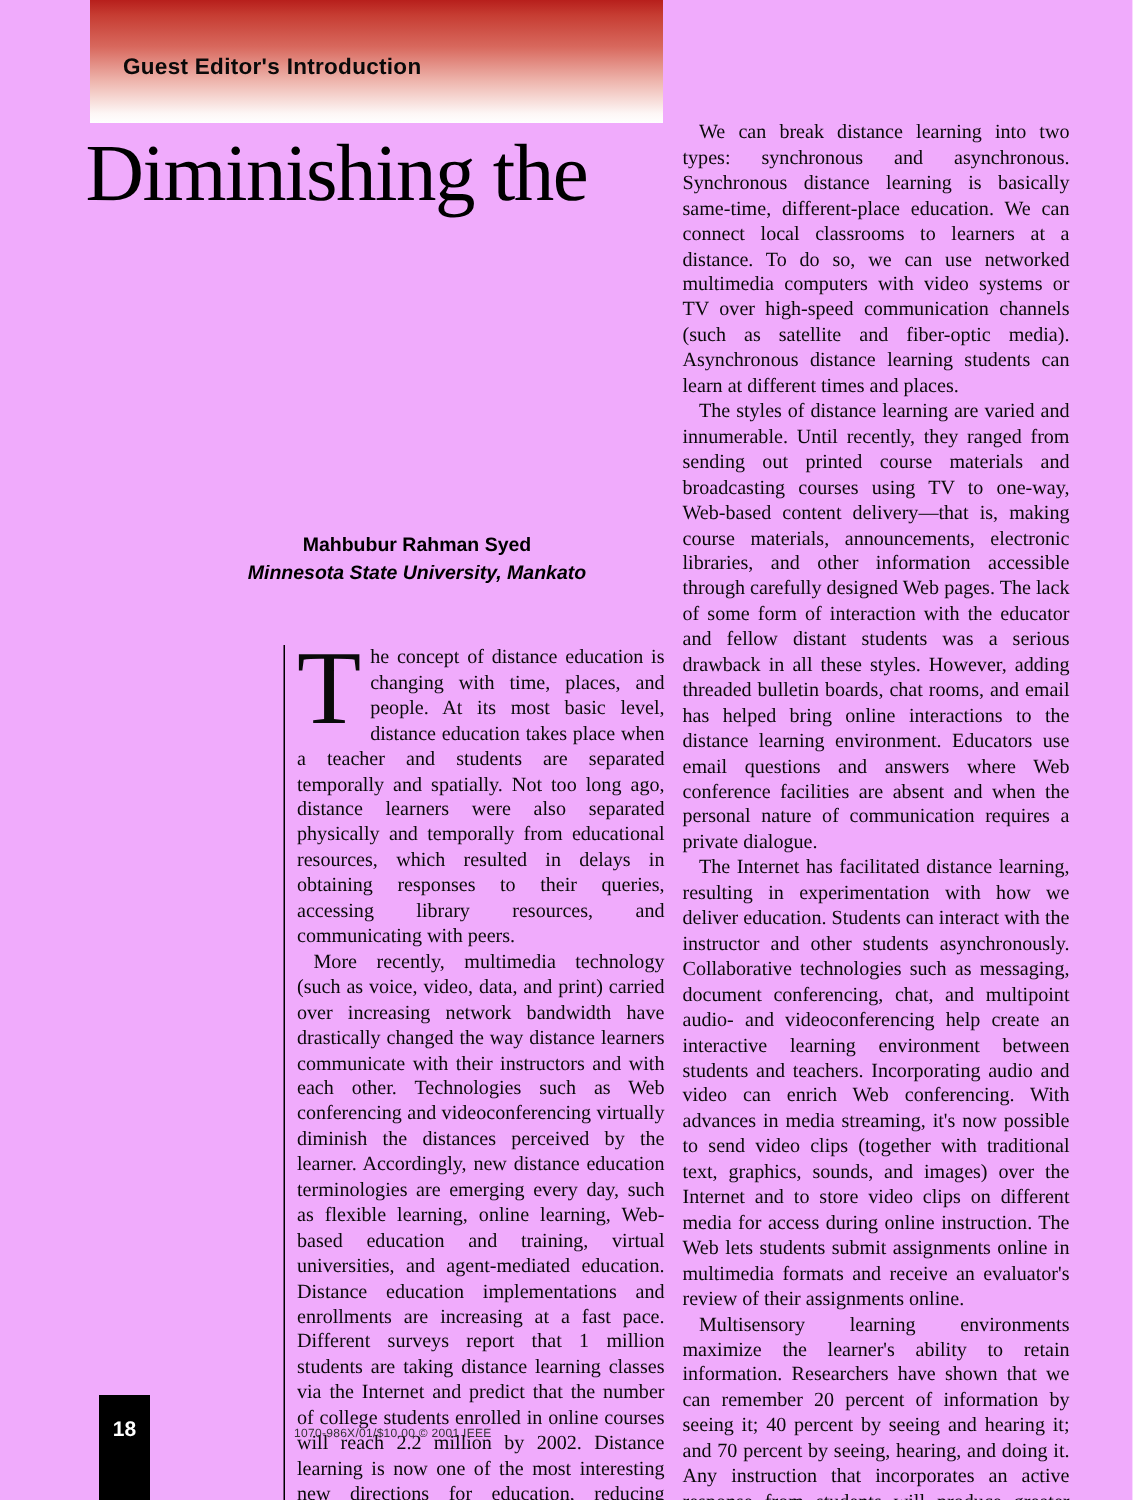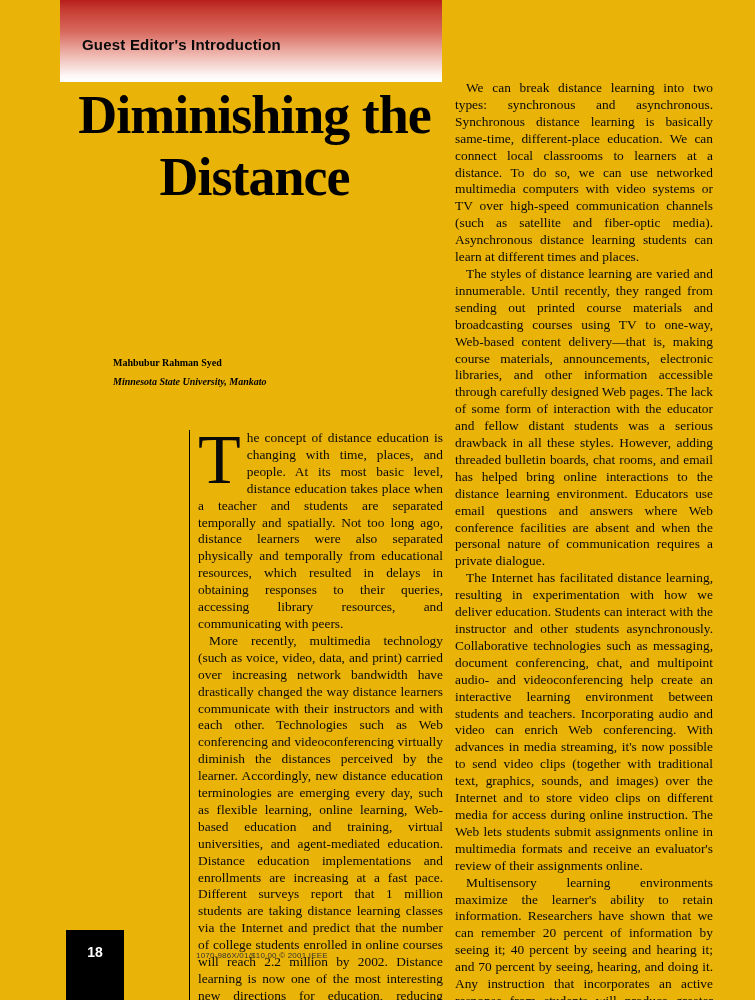--- a/index.html
+++ b/index.html
@@ -1,21 +1,21 @@
 <!DOCTYPE html>
 <html><head>
 <meta charset="utf-8">
 <style>
   * { margin: 0; padding: 0; box-sizing: border-box; }
   html, body { background: #ffffff; }
   .page {
     position: relative;
     width: 755px;
     height: 1000px;
-    background: #eab308;
+    background: #f0abfc;
     font-family: "Liberation Serif", serif;
     color: #000;
     overflow: hidden;
   }
 
   
   .banner {
     position: absolute;
     left: 60px; top: 0;
     width: 382px; height: 82px;
@@ -39,33 +39,32 @@
 
   
   .article-title {
     position: absolute;
     left: 57px; top: 84px;
     width: 395px;
     font-family: "Liberation Serif", serif;
     font-size: 54px;
     line-height: 62px;
     letter-spacing: -1px;
-    font-weight: bold;
+    font-weight: normal;
     color: #000;
-    text-align: center;
   }
 
   
   .author-block {
     position: absolute;
     right: 312px; top: 353px;
     width: 330px;
-    text-align: left;
-    font-family: Liberation Serif, serif;
-    font-size: 10px;
+    text-align: center;
+    font-family: Liberation Sans, sans-serif;
+    font-size: 13px;
     line-height: 19px;
   }
   .author-name { font-weight: bold; }
   .author-affiliation { font-weight: bold; font-style: italic; }
 
   
   .left-column {
     position: absolute;
     left: 189px; top: 430px;
     width: 254px;
@@ -101,21 +100,21 @@
     font-size: 14px;
     margin-bottom: 4px;
     color: #000;
   }
   .right-column .body-text p:first-of-type { text-indent: 11px; }
 
   
   .page-number-box {
     position: absolute;
     left: 66px; top: 930px;
-    width: 58px; height: 70px;
+    width: 34px; height: 70px;
     background: #000;
     text-align: center;
   }
   .page-number {
     display: block;
     margin-top: 14px;
     color: #fff;
     font-family: "Liberation Sans", sans-serif;
     font-weight: bold;
     font-size: 14px;
@@ -134,21 +133,20 @@
 <body>
 
 <div class="page">
 
   <div class="banner">
     <div class="banner-label">Guest Editor's Introduction</div>
   </div>
 
   <div class="article-title">
     <div>Diminishing the</div>
-    <div>Distance</div>
   </div>
 
   <div class="author-block">
     <div class="author-name">Mahbubur Rahman Syed</div>
     <div class="author-affiliation">Minnesota State University, Mankato</div>
   </div>
 
   <div class="left-column body-text">
     <p><span class="dropcap">T</span><span>he concept of distance education is changing with time, places, and people. At its most basic level, distance education takes place when a teacher and students are separated temporally and spatially. Not too long ago, distance learners were also separated physically and temporally from educational resources, which resulted in delays in obtaining responses to their queries, accessing library resources, and communicating with peers.</span></p>
     <p>More recently, multimedia technology (such as voice, video, data, and print) carried over increasing network bandwidth have drastically changed the way distance learners communicate with their instructors and with each other. Technologies such as Web conferencing and videoconferencing virtually diminish the distances perceived by the learner. Accordingly, new distance education terminologies are emerging every day, such as flexible learning, online learning, Web-based education and training, virtual universities, and agent-mediated education. Distance education implementations and enrollments are increasing at a fast pace. Different surveys report that 1 million students are taking distance learning classes via the Internet and predict that the number of college students enrolled in online courses will reach 2.2 million by 2002. Distance learning is now one of the most interesting new directions for education, reducing instructional gaps still in distance education modes to a minimum.</p>

